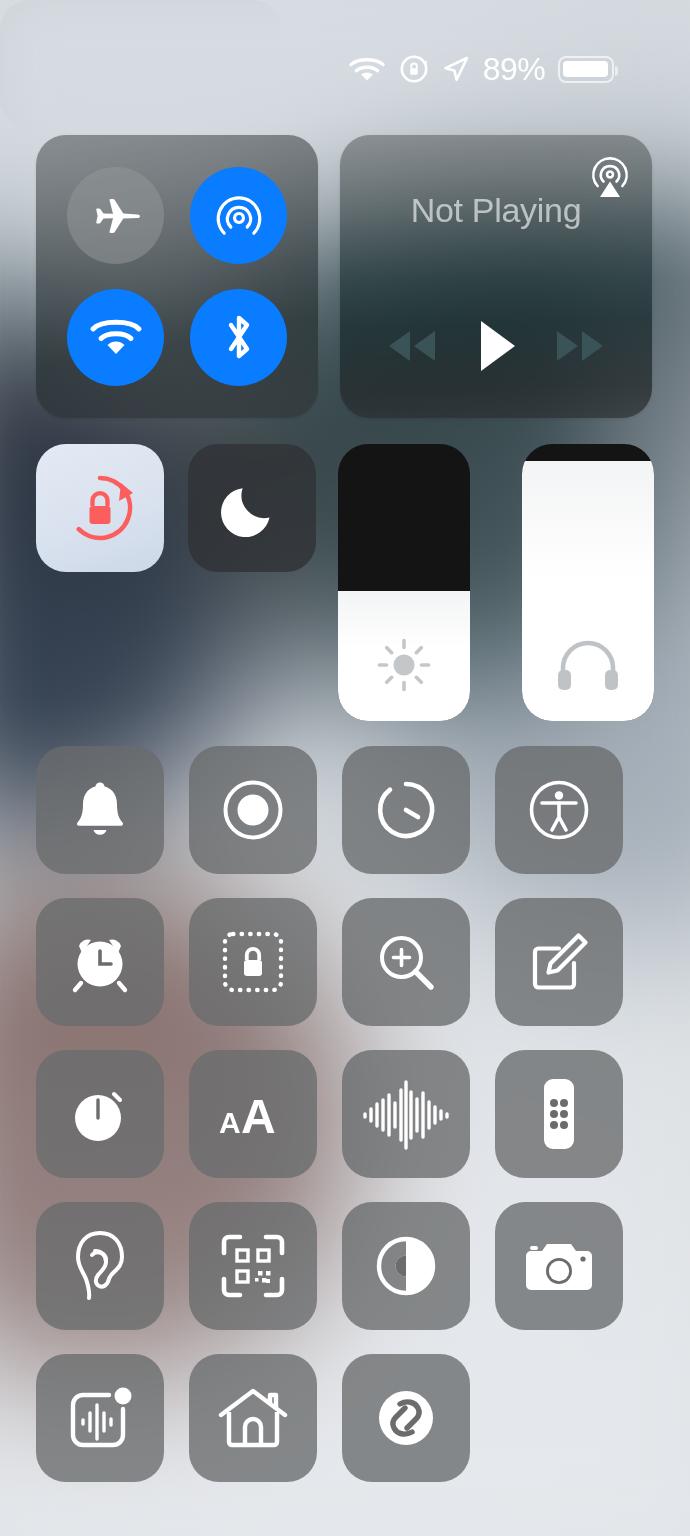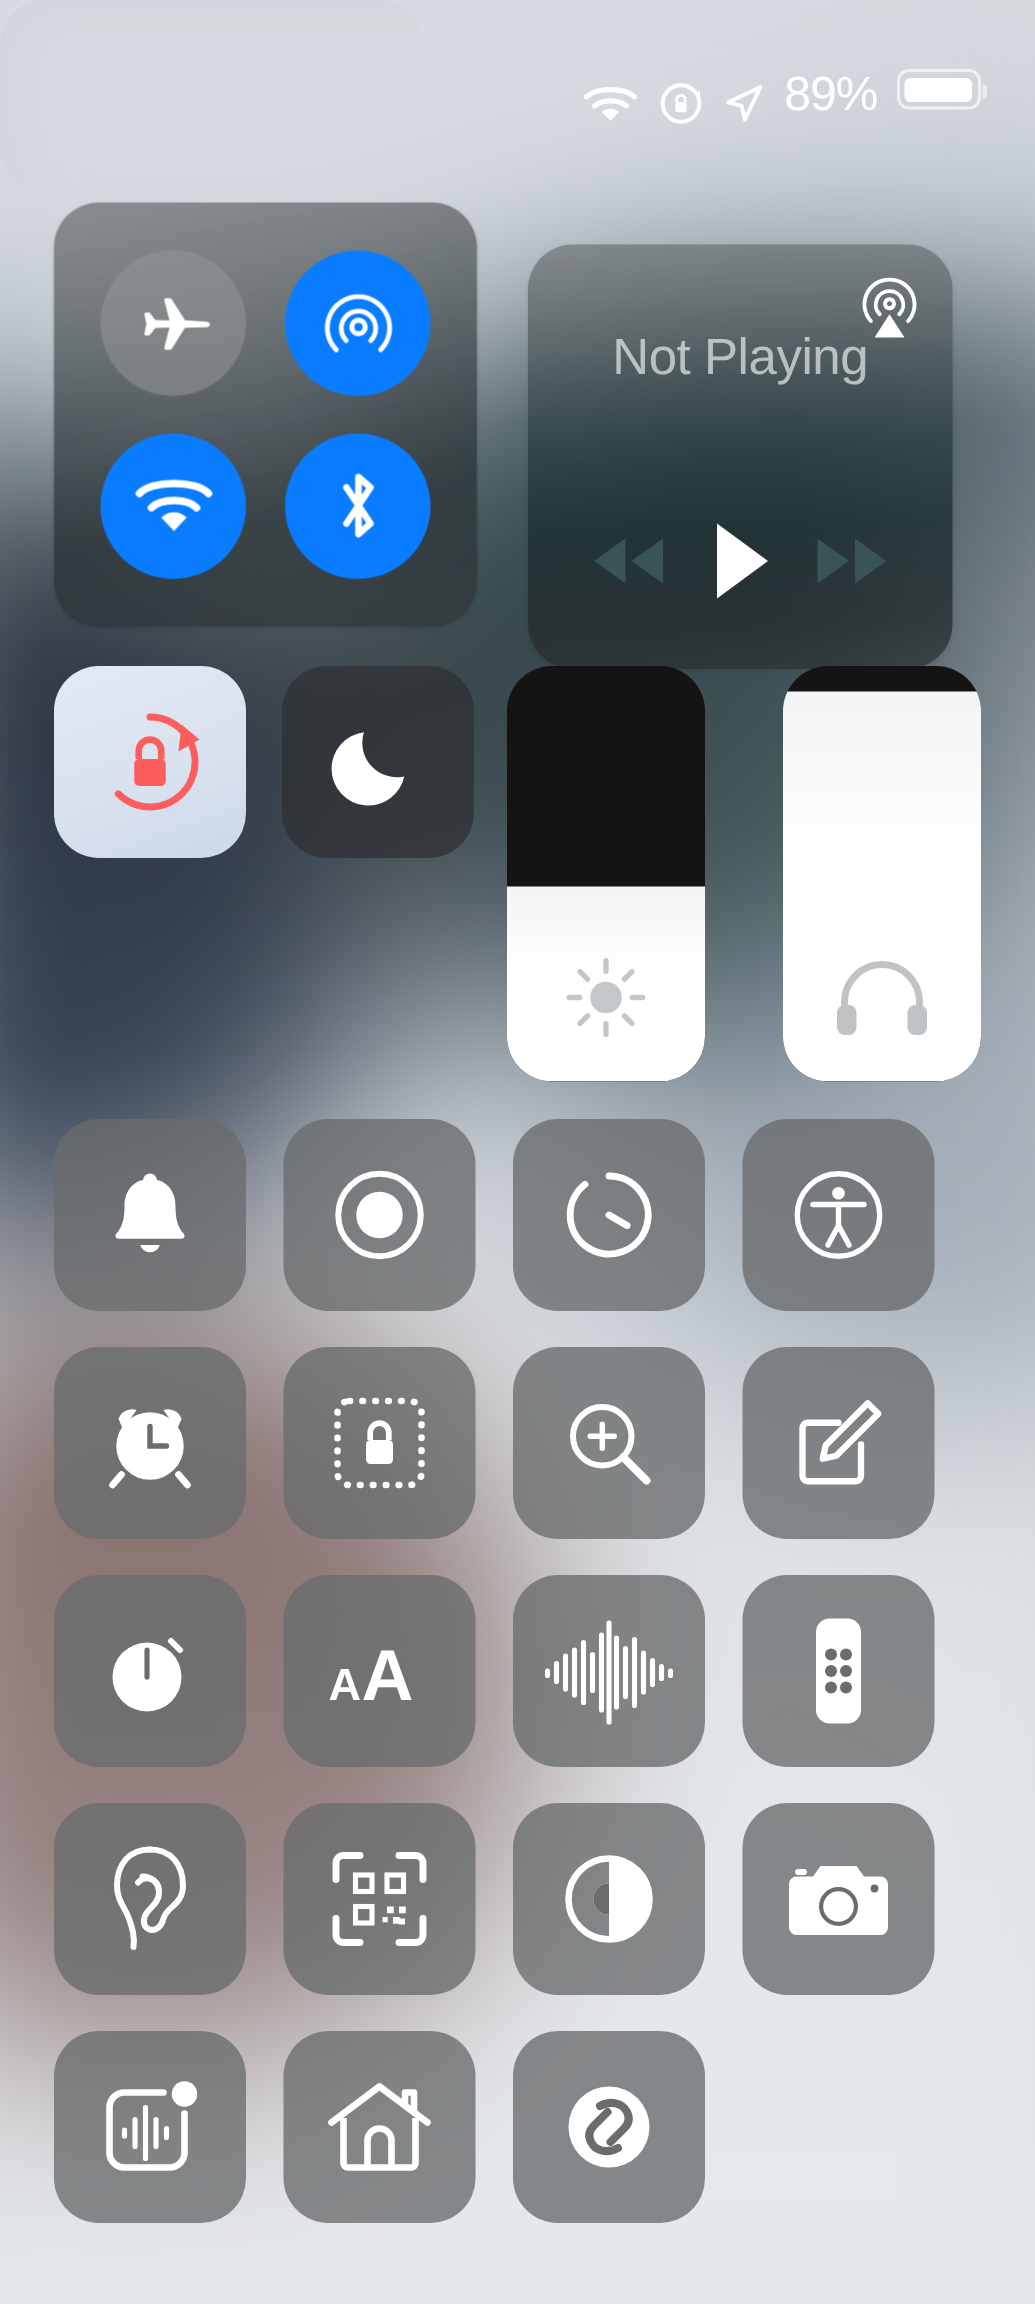--- a/index.html
+++ b/index.html
@@ -62,23 +62,24 @@
     background: linear-gradient(180deg, rgba(235,238,241,0.30) 0 120px, rgba(235,238,241,0.06) 280px, rgba(235,238,241,0.02) 700px, rgba(235,238,241,0.22) 1100px, rgba(235,238,241,0.38) 1536px);
     pointer-events: none;
   }
 
   
   #status-bar {
     position: absolute;
     top: 46px; left: 16px; right: 0;
     height: 46px;
     display: flex;
+    align-items: center;
     justify-content: flex-end;
     gap: 13px;
-    padding-right: 36px;
+    padding-right: 76px;
     color: #fff;
   }
   #status-bar .sb-icon { display: flex; align-items: center; }
   #battery-text {
     font-size: 32px;
     font-weight: 400;
     letter-spacing: -0.6px;
     color: #ffffff;
     line-height: 1;
   }
@@ -135,30 +136,29 @@
     border-radius: 50%;
     display: flex;
     align-items: center;
     justify-content: center;
   }
   .toggle-on { background: #0a7cff; }
   .toggle-off { background: rgba(145,150,152,0.55); }
 
   
   #media-module {
-    left: 352px; top: 135px;
-    width: 283px; height: 283px;
+    left: 340px; top: 135px;
+    width: 312px; height: 283px;
     background: linear-gradient(178deg,
         rgba(104,108,110,0.62) 0%,
         rgba(74,84,86,0.66) 24%,
         rgba(38,58,60,0.74) 50%,
         rgba(28,46,48,0.78) 66%,
         rgba(36,42,44,0.76) 88%,
         rgba(44,48,50,0.70) 100%);
-    margin-top: 28px;
   }
   #media-title {
     position: absolute;
     top: 56px; left: 0; right: 0;
     text-align: center;
     color: rgba(232,235,237,0.70);
     font-size: 34px;
     font-weight: 400;
     letter-spacing: -0.3px;
   }

